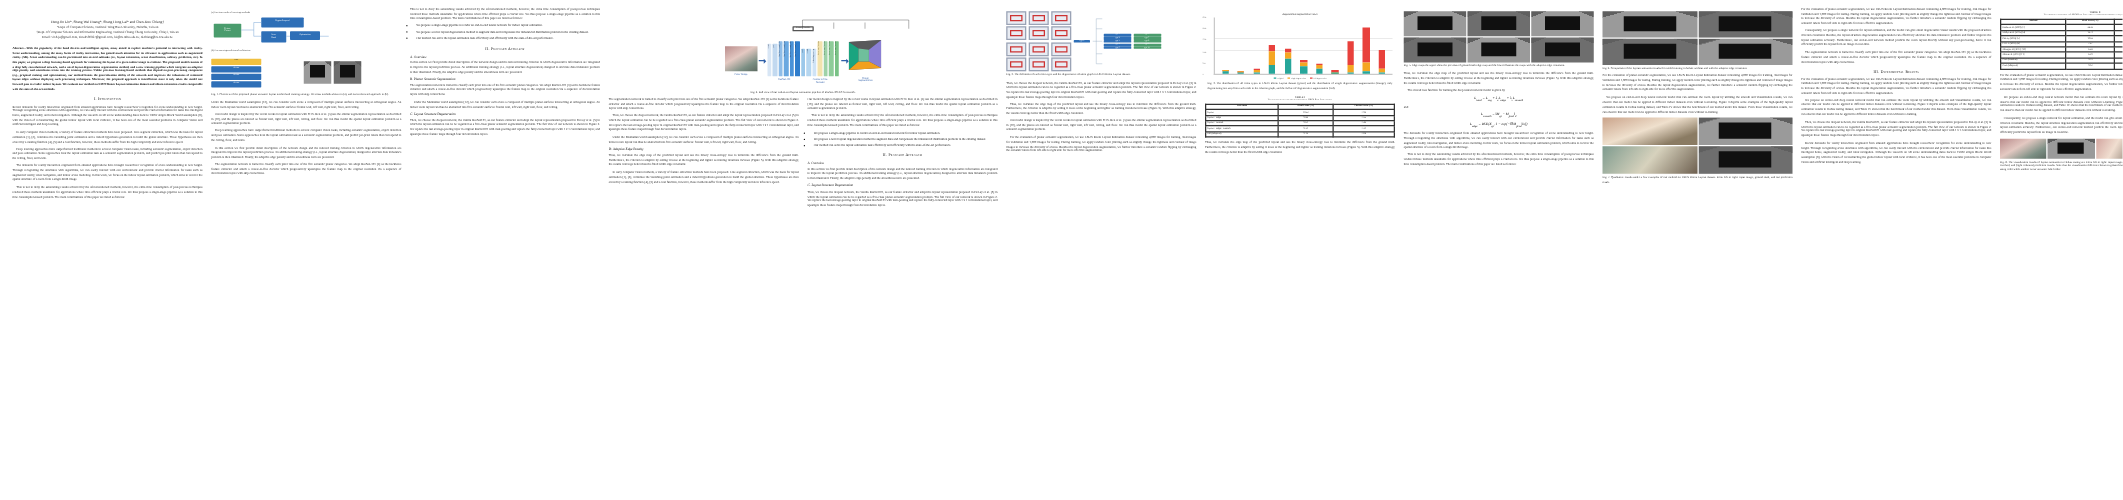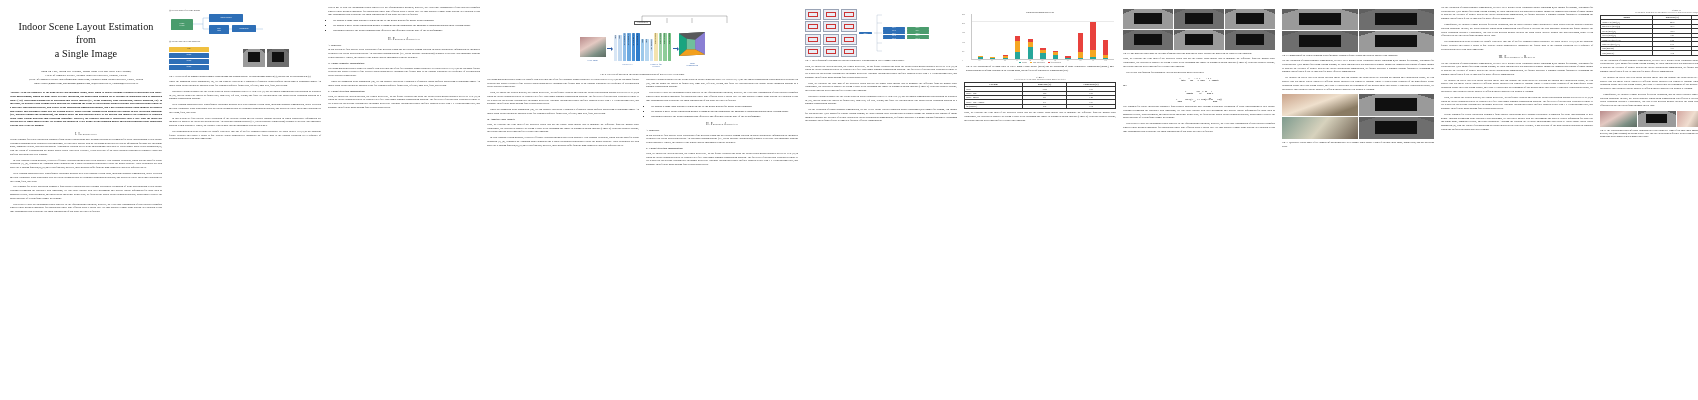--- a/index.html
+++ b/index.html
@@ -177,24 +177,20 @@
   .tnode { font-size: 1.5px; color: #fff; background: #2e6fb7; border-radius: .5px;
            padding: .6px 1px; text-align: center; margin: .4px 0; }
   .tnode.g { background: #4a9c6d; }
 </style>
 </head>
 <body>
 
 <div class="page">
 
   <div class="col">
-    <div class="title">
-      <div>Indoor Scene Layout Estimation from</div>
-      <div>a Single Image</div>
-    </div>
     <div class="authors">Hung Jin Lin*, Sheng Wei Huang*, Shang Hong Lai* and Chen-Kuo Chiang†</div>
     <div class="affil">*Dept. of Computer Science, National Tsing Hua University, Hsinchu, Taiwan</div>
     <div class="affil">†Dept. of Computer Science and Information Engineering, National Chung Cheng University, Chiayi, Taiwan</div>
     <div class="affil">Email: vioh.je@gmail.com, nine4590027@gmail.com, lai@cs.nthu.edu.tw, ckchiang@cs.ccu.edu.tw</div>
 
     <div style="height:5px"></div>
     <div class="abstract">Abstract—With the popularity of the hand devices and intelligent agents, many aimed to explore machine's potential in interacting with reality. Scene understanding, among the many facets of reality interaction, has gained much attention for its relevance in applications such as augmented reality (AR). Scene understanding can be partitioned into several subtasks (i.e., layout estimation, scene classification, saliency prediction, etc). In this paper, we propose a deep learning-based approach for estimating the layout of a given indoor image in realtime. The proposed model consists of a deep fully convolutional network, and a novel layout-degeneration segmentation method, and a new training pipeline which integrate an adaptive edge penalty and smoothness terms into the training process. Unlike previous learning-based methods that depend on post-processing component (e.g., proposal ranking and optimization), our method boosts the generalization ability of the network and improves the robustness of estimated layout edges without deploying such processing techniques. Moreover, the proposed approach is timeefficient since it only takes the model one forward pass to render indoor layouts. We evaluate our method on LSUN Room Layout estimation dataset and obtain estimation results comparable with the state-of-the-art methods.</div>
 
     <div class="sec">I. Introduction</div>
     <div class="body">

